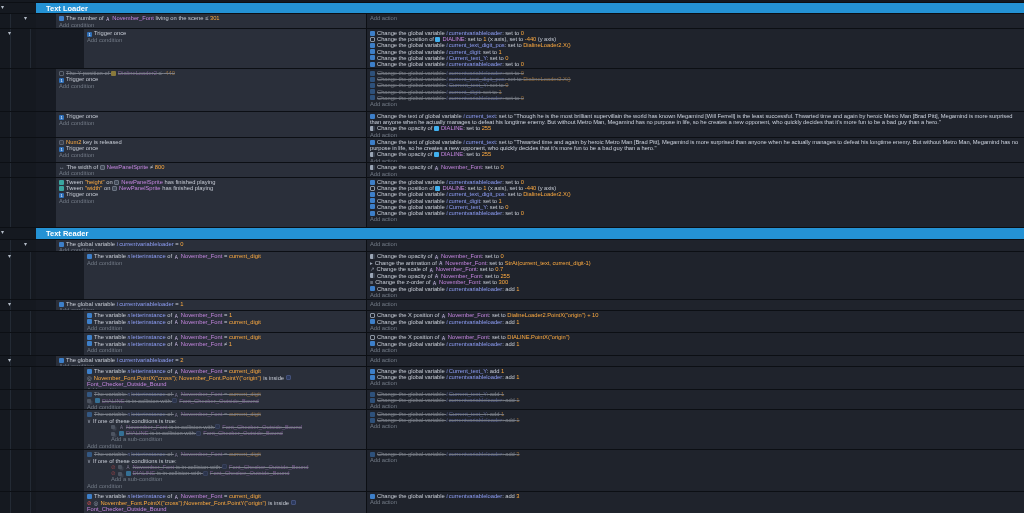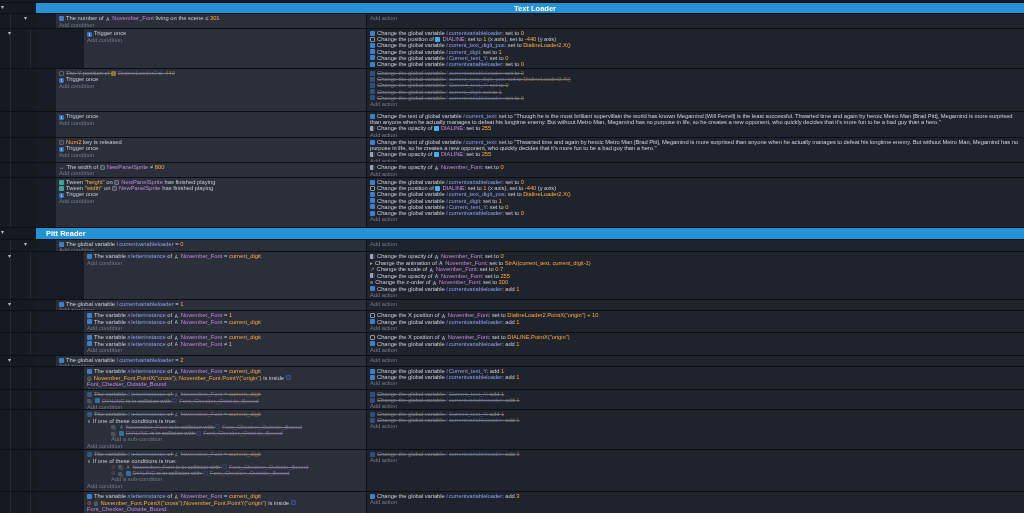--- a/index.html
+++ b/index.html
@@ -45,21 +45,21 @@
   .ic-fc{background:#2c3a5e;border:1px solid #44517a;}
   .icg{display:inline-block;color:#98a1b0;margin-right:2px;font-size:5.5px;}
   .icg.red{color:#ef5350;}
   .icg.vst{color:#8f9ff7;font-style:italic;font-family:"Liberation Serif",serif;margin-right:1px;}
 </style>
 </head>
 <body>
 
 <div class="sheet" id="sheet">
   <div class="spacer"></div>
-<div class="row bar-row" style="height: 11px; text-align: center;">
+<div class="row bar-row" style="height: 11px;">
       <div class="mg">
         <span class="chev" style="left: 1px;">▾</span>
       </div>
       <div class="bar">Text Loader</div>
     </div>
     <div class="row" style="height: 15px;">
       <div class="mg">
         <div class="gl"></div>
         <span class="chev" style="left: 24px;">▾</span>
       </div>
@@ -182,21 +182,21 @@
         <div class="ln"><span class="ic ic-sq"></span><span class="sg-t">Change the global variable </span><span class="icg vst">i</span><span class="sg-v">current_digit</span><span class="sg-t">: set to </span><span class="sg-n">1</span></div>
         <div class="ln"><span class="ic ic-sq"></span><span class="sg-t">Change the global variable </span><span class="icg vst">i</span><span class="sg-v">Current_text_Y</span><span class="sg-t">: set to </span><span class="sg-n">0</span></div>
         <div class="ln"><span class="ic ic-sq"></span><span class="sg-t">Change the global variable </span><span class="icg vst">i</span><span class="sg-v">currentvariableloader</span><span class="sg-t">: set to </span><span class="sg-n">0</span></div>
         <div class="ln"><span class="lnk">Add action</span></div>
       </div>
     </div>
     <div class="row bar-row" style="height: 12px;">
       <div class="mg">
         <span class="chev" style="left: 1px;">▾</span>
       </div>
-      <div class="bar">Pitt Reader</div>
+      <div class="bar">Text Reader</div>
     </div>
     <div class="row" style="height: 12px;">
       <div class="mg">
         <div class="gl"></div>
         <span class="chev" style="left: 24px;">▾</span>
       </div>
       <div class="cond">
         <div class="cbox" style="left: 20px;">
           <div class="ln"><span class="ic ic-sq"></span><span class="sg-t">The global variable </span><span class="icg vst">i</span><span class="sg-v">currentvariableloader</span><span class="sg-t"> = </span><span class="sg-n">0</span></div>
           <div class="ln"><span class="lnk">Add condition</span></div>

